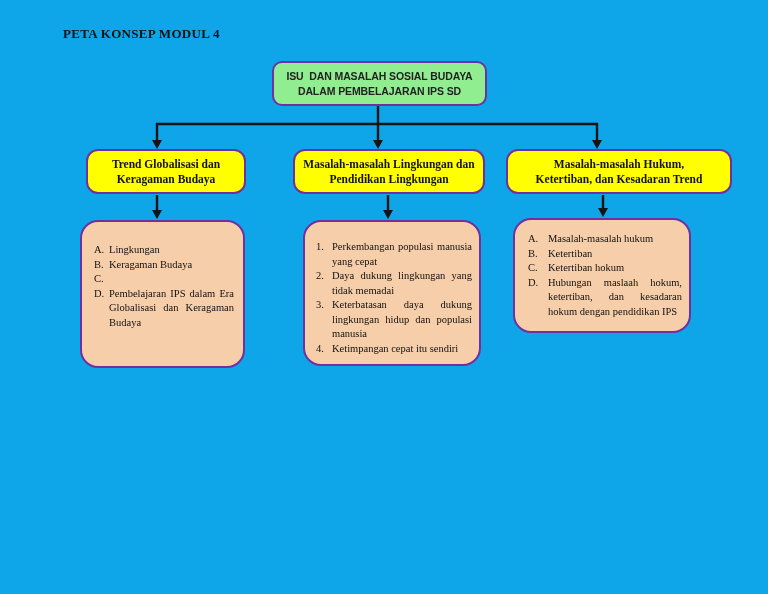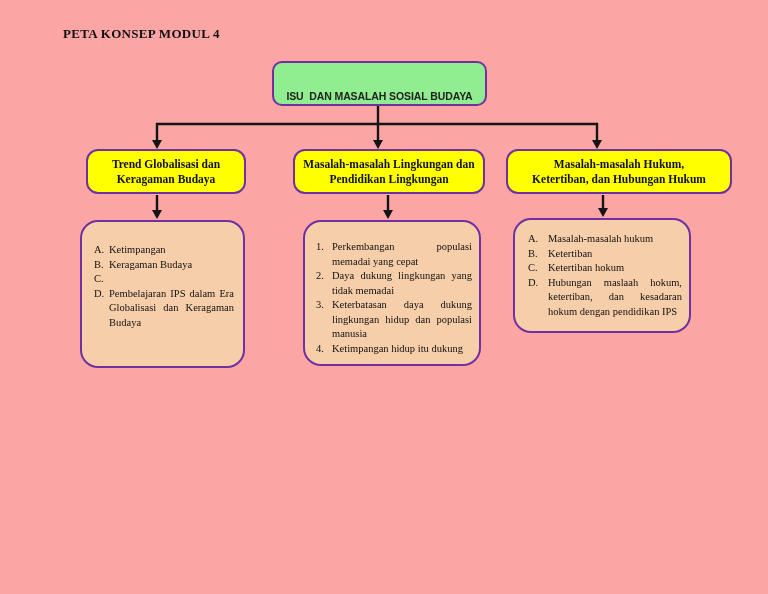--- a/index.html
+++ b/index.html
@@ -2,21 +2,21 @@
 <html style="--root-fill: #90EE90; --branch-fill: #FFFF00; --leaf-fill: #F7CEAA; --box-border: #7030A0; --connector: #141414;"><head>
 <meta charset="utf-8">
 <style>
   html, body { margin: 0; padding: 0; }
   body { background: #ffffff; }
 
   .page {
     position: relative;
     width: 768px;
     height: 594px;
-    background: #fca5a5;
+    background: #0ea5e9;
     overflow: hidden;
     font-family: "Liberation Serif", serif;
     color: #141414;
   }
 
   .page-title {
     position: absolute;
     left: 63px;
     top: 26px;
     font-weight: bold;
@@ -39,21 +39,21 @@
     position: absolute;
     box-sizing: border-box;
     border: 2.5px solid var(--box-border, #7030A0);
   }
 
   .root-node {
     left: 272px; top: 61px; width: 215px; height: 45px;
     background: var(--root-fill, #90EE90);
     border-radius: 10px;
     display: flex; flex-direction: column;
-    align-items: center; justify-content: flex-end;
+    align-items: center; justify-content: center;
     text-align: center;
   }
   .root-line {
     font-family: "Liberation Sans", sans-serif;
     font-weight: bold;
     font-size: 10.5px;
     line-height: 15px;
     letter-spacing: -0.1px;
     color: #222;
     white-space: pre;
@@ -128,69 +128,70 @@
 
     <line x1="388" y1="195" x2="388" y2="211"></line>
     <path d="M383 210 L393 210 L388 219 Z"></path>
 
     <line x1="603" y1="195" x2="603" y2="209"></line>
     <path d="M598 208 L608 208 L603 217 Z"></path>
   </svg>
 
   <div class="node root-node">
     <div class="root-line">ISU  DAN MASALAH SOSIAL BUDAYA</div>
+    <div class="root-line">DALAM PEMBELAJARAN IPS SD</div>
   </div>
 
   <div class="node branch-node branch-1">
     <div class="branch-line">Trend Globalisasi dan</div>
     <div class="branch-line">Keragaman Budaya</div>
   </div>
   <div class="node branch-node branch-2">
     <div class="branch-line">Masalah-masalah Lingkungan dan</div>
     <div class="branch-line">Pendidikan Lingkungan</div>
   </div>
   <div class="node branch-node branch-3">
     <div class="branch-line">Masalah-masalah Hukum,</div>
-    <div class="branch-line">Ketertiban, dan Hubungan Hukum</div>
+    <div class="branch-line">Ketertiban, dan Kesadaran Trend</div>
   </div>
 
   <div class="node leaf-node leaf-1">
     <div class="list-item">
       <span class="item-marker">A.</span>
-      <span class="item-text">Ketimpangan</span>
+      <span class="item-text">Lingkungan</span>
     </div>
     <div class="list-item">
       <span class="item-marker">B.</span>
       <span class="item-text">Keragaman Budaya</span>
     </div>
     <div class="list-item">
       <span class="item-marker">C.</span>
     </div>
     <div class="list-item">
       <span class="item-marker">D.</span>
       <span class="item-text">Pembelajaran IPS dalam Era Globalisasi dan Keragaman Budaya</span>
     </div>
   </div>
 
   <div class="node leaf-node leaf-2">
     <div class="list-item">
       <span class="item-marker">1.</span>
-      <span class="item-text">Perkembangan populasi memadai yang cepat</span>
+      <span class="item-text">Perkembangan populasi manusia yang cepat</span>
     </div>
     <div class="list-item">
       <span class="item-marker">2.</span>
       <span class="item-text">Daya dukung lingkungan yang tidak memadai</span>
     </div>
     <div class="list-item">
       <span class="item-marker">3.</span>
       <span class="item-text">Keterbatasan daya dukung lingkungan hidup dan populasi manusia</span>
     </div>
     <div class="list-item">
       <span class="item-marker">4.</span>
-      <span class="item-text">Ketimpangan hidup itu dukung</span>
+      <span class="item-text">Ketimpangan cepat itu sendiri</span>
     </div>
   </div>
 
   <div class="node leaf-node leaf-3">
     <div class="list-item">
       <span class="item-marker">A.</span>
       <span class="item-text">Masalah-masalah hukum</span>
     </div>
     <div class="list-item">
       <span class="item-marker">B.</span>

